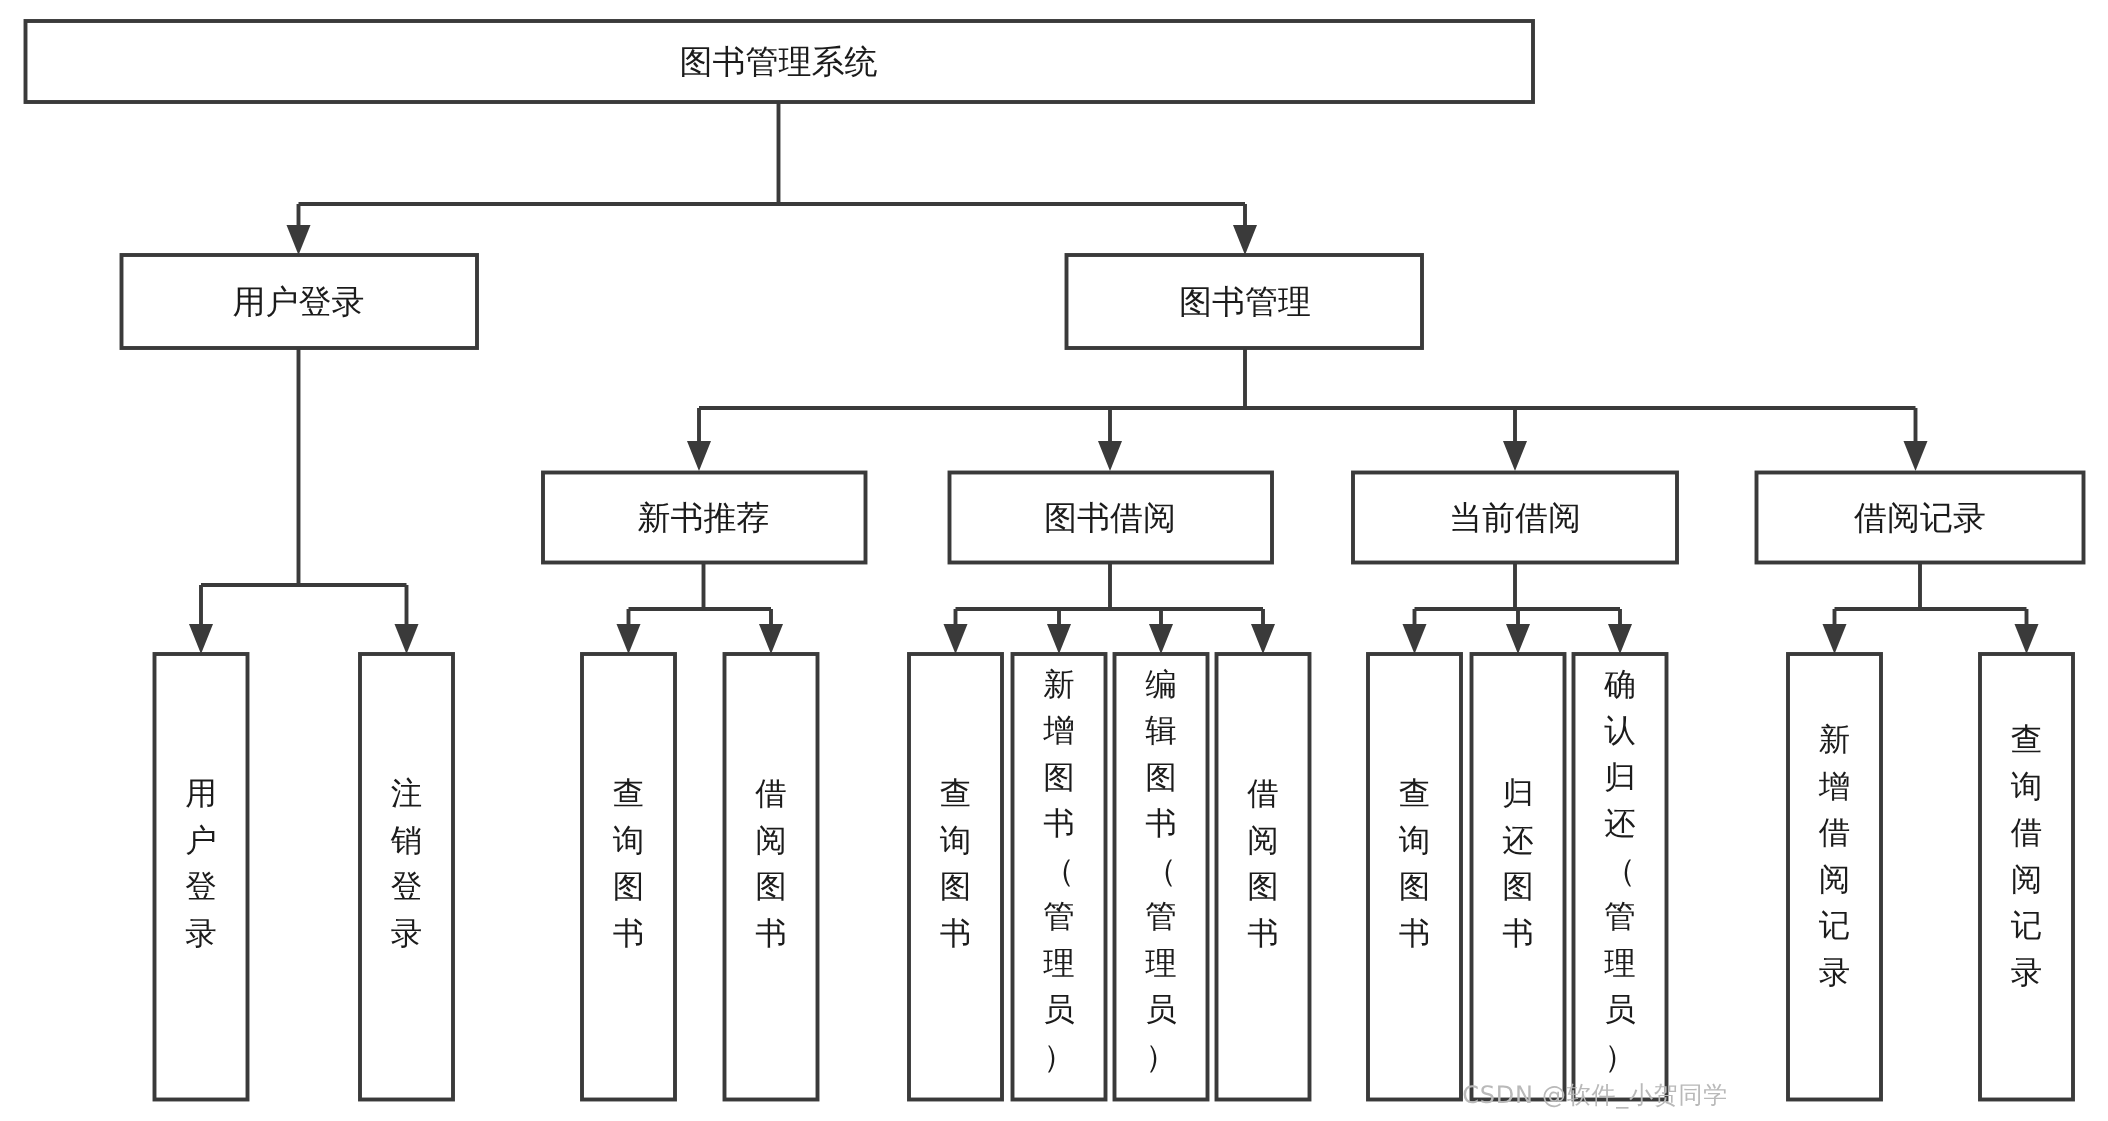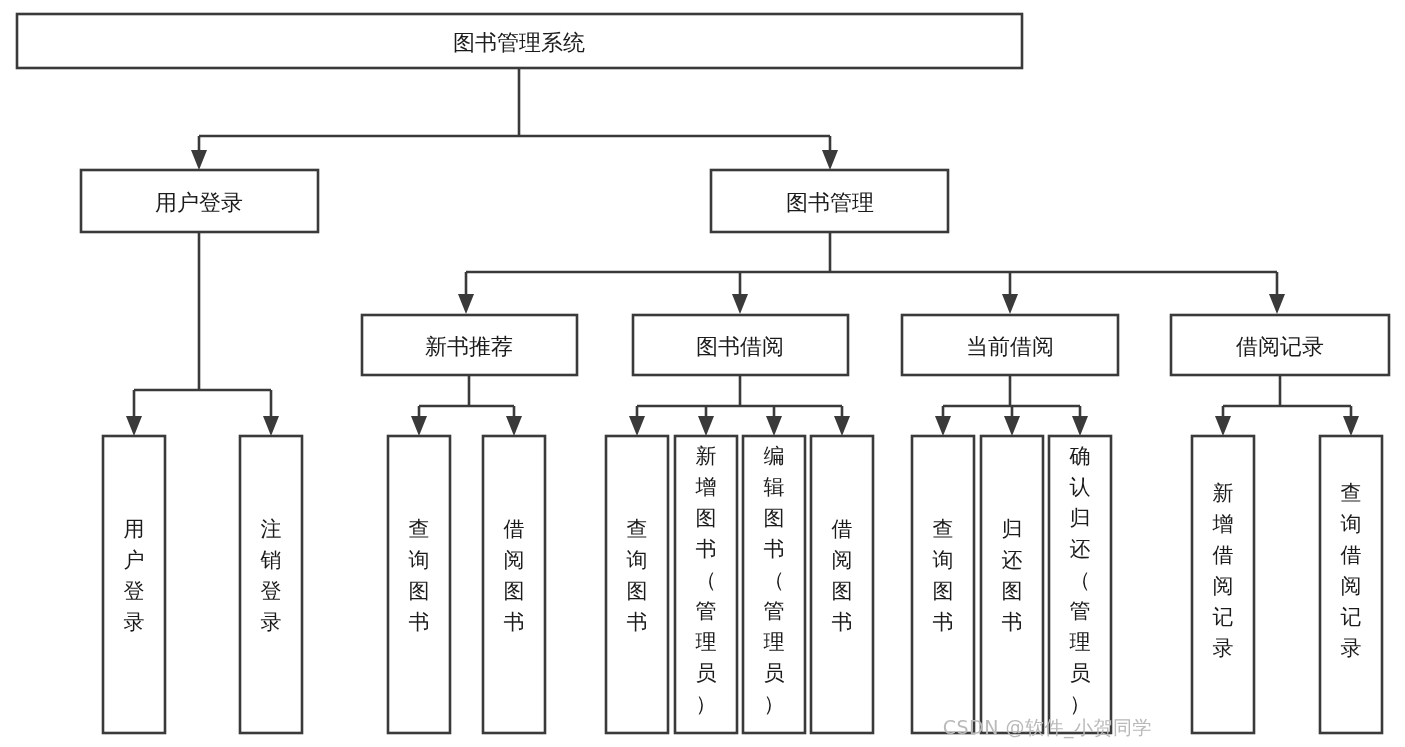--- a/index.html
+++ b/index.html
@@ -52,21 +52,21 @@
     font-family: "DejaVu Sans", "Liberation Sans", sans-serif;
     font-size: 21px;
     fill: #1b1b1b;
     text-anchor: middle;
   }
   .watermark {
     position: absolute;
     right: 8px;
     bottom: 6px;
     font-family: "DejaVu Sans", "Liberation Sans", sans-serif;
-    font-size: 19px;
+    font-size: 16px;
     color: #b9b9b9;
     white-space: nowrap;
     letter-spacing: 0.5px;
   }
 </style>
 </head>
 <body>
 
 <div id="diagram-root">
 

